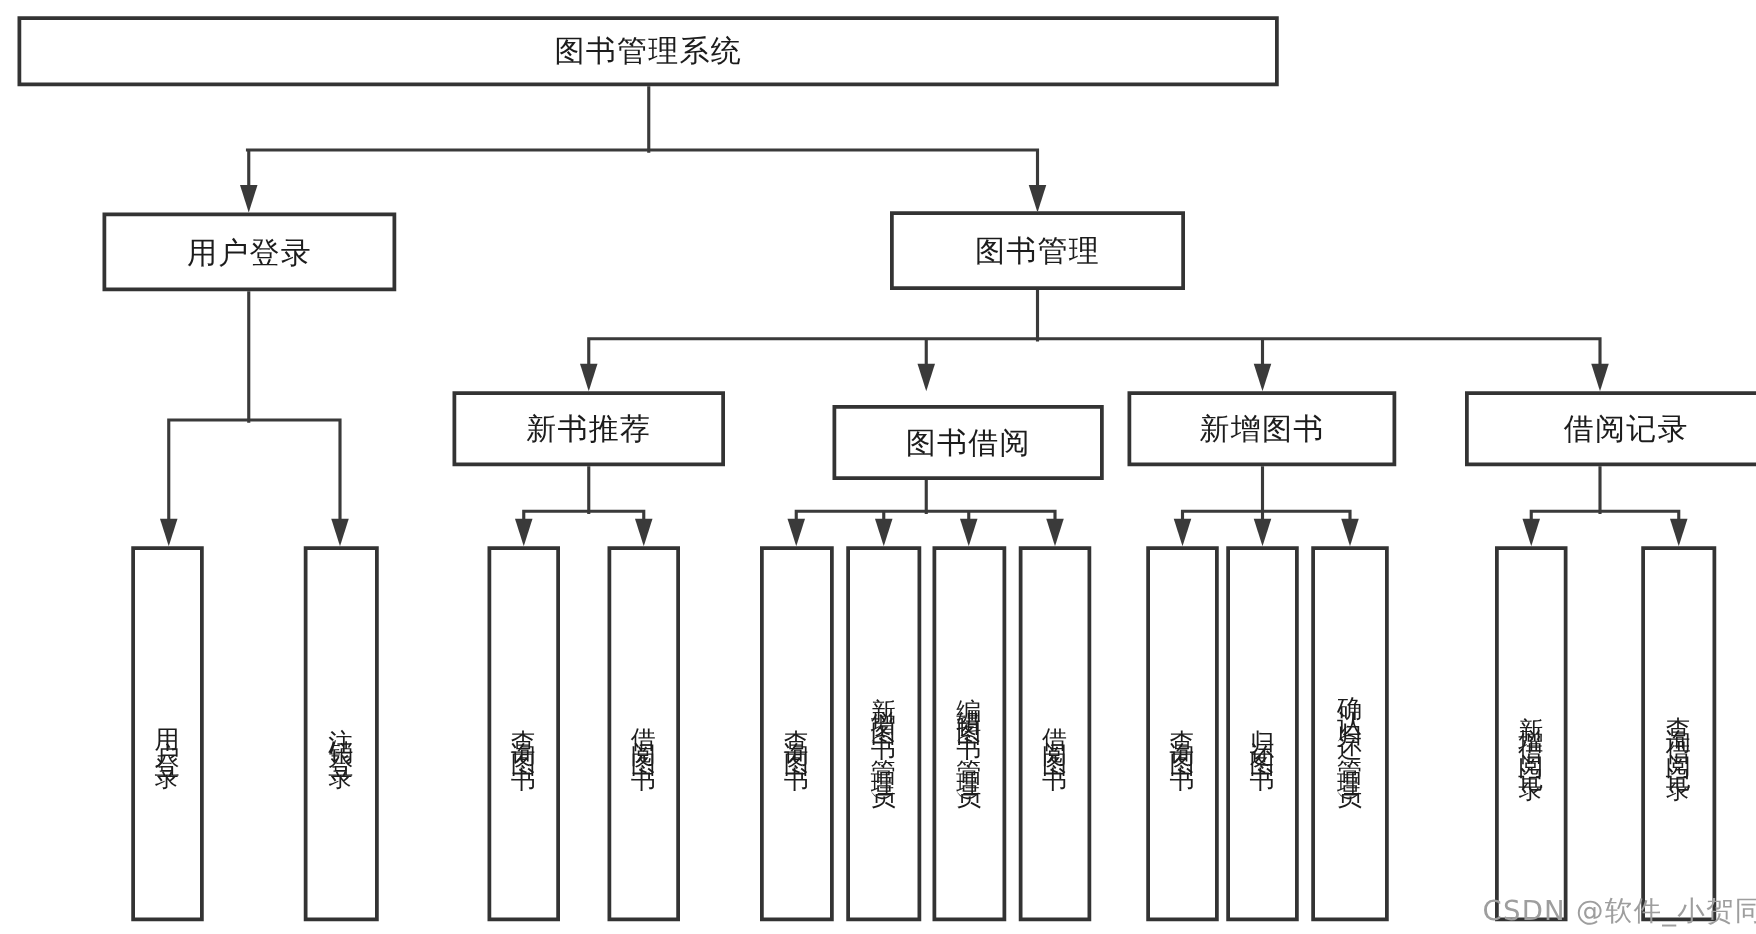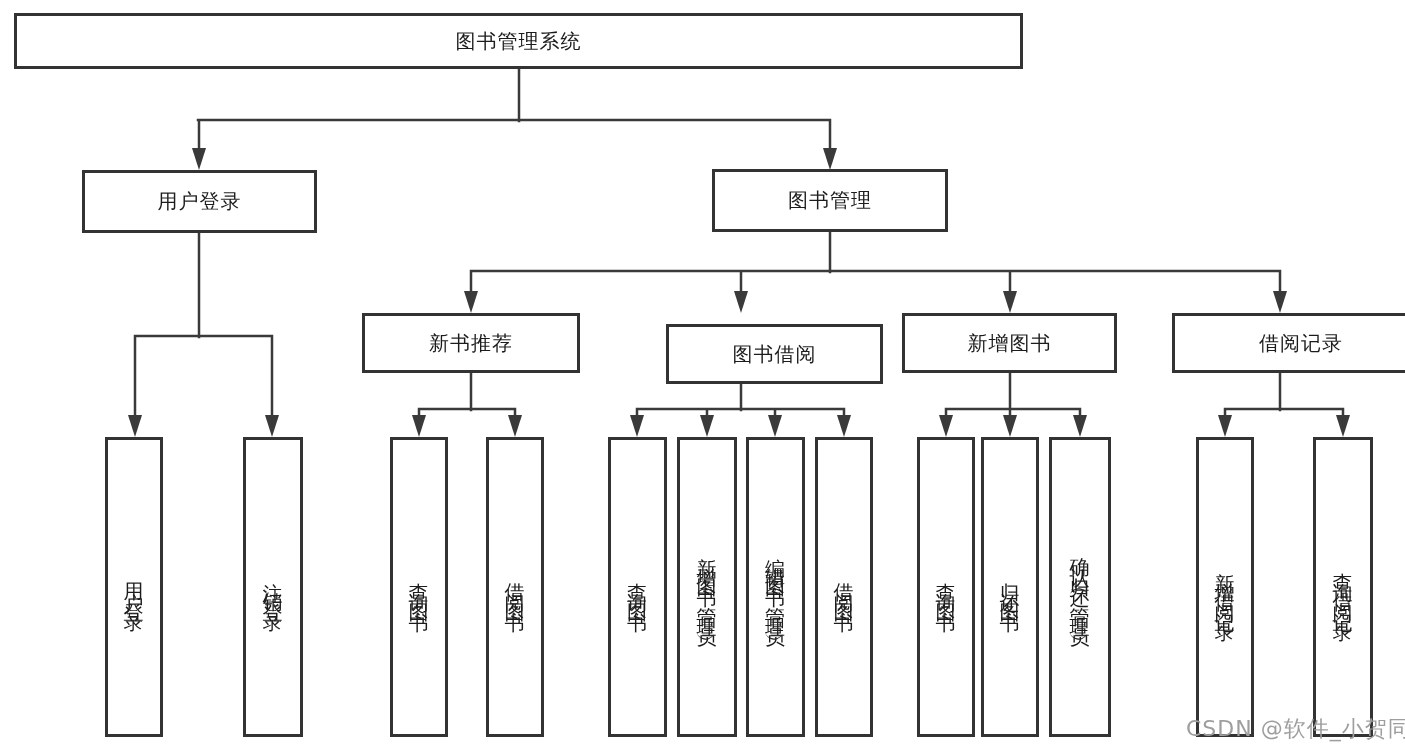--- a/index.html
+++ b/index.html
@@ -31,21 +31,21 @@
     position: absolute;
     box-sizing: border-box;
     border: 3px solid #333333;
     background: #ffffff;
     display: flex;
     align-items: center;
     justify-content: center;
     color: #1c1c1c;
     z-index: 2;
   }
-  .hbox { font-size: 20px; letter-spacing: 1px; }
+  .hbox { font-size: 24px; letter-spacing: 1px; }
   .vbox span {
     writing-mode: vertical-rl;
     text-orientation: mixed;
     font-size: 20px;
     line-height: 1;
     letter-spacing: 10px;
     white-space: nowrap;
   }
   .watermark {
     position: absolute;

